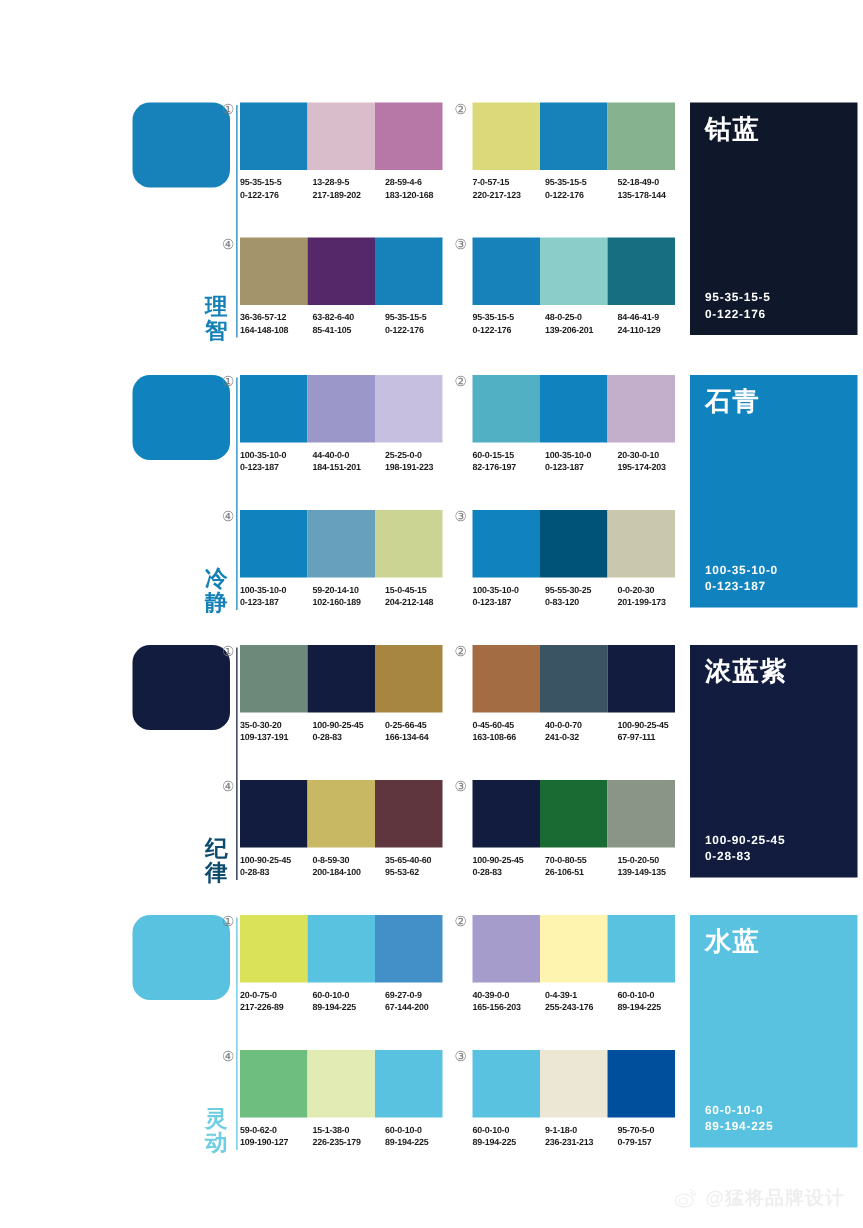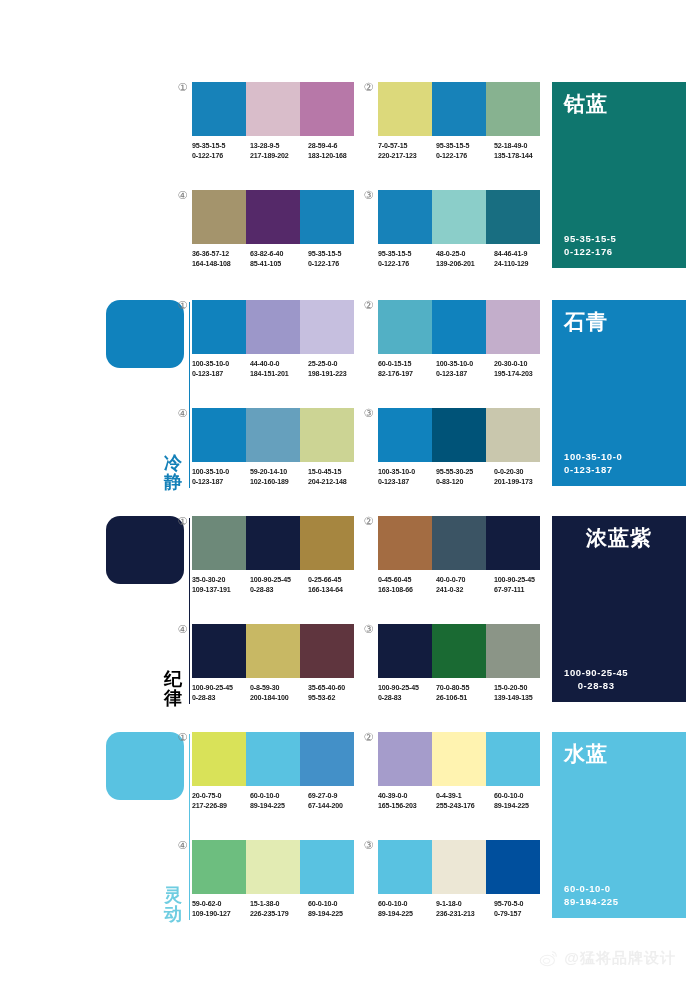--- a/index.html
+++ b/index.html
@@ -92,20 +92,25 @@
     font-size: 15px; font-weight: 700; color: #c9c9c9;
     letter-spacing: 1px;
   }
 </style>
 </head>
 <body>
 
 <div class="page">
   <div id="sections-root">
       <div class="section" style="top: 78px; height: 200px;">
+        <div class="tab-col">
+          <div class="tab-swatch" style="background: rgb(23, 130, 185);"></div>
+          <div class="vrule" style="background: rgb(23, 130, 185);"></div>
+          <div class="vlabel" style="color: rgb(20, 128, 184);">理智</div>
+        </div>
         <div class="groups">
           <div class="group g1">
             <div class="gnum" style="border: none; font-size: 11px; color: rgb(123, 123, 123);">①</div>
             <div class="bars">
               <div class="bar" style="background: rgb(23, 130, 185);"></div>
               <div class="bar" style="background: rgb(217, 189, 202);"></div>
               <div class="bar" style="background: rgb(183, 120, 168);"></div>
             </div>
             <div class="codes">
               <div class="code">
@@ -182,21 +187,21 @@
                 <div class="cmyk">48-0-25-0</div>
                 <div class="rgb">139-206-201</div>
               </div>
               <div class="code">
                 <div class="cmyk">84-46-41-9</div>
                 <div class="rgb">24-110-129</div>
               </div>
             </div>
           </div>
         </div>
-        <div class="namepanel" style="background: #0f766e;">
+        <div class="namepanel" style="background: #0f172a;">
           <div class="pname" style="color: rgb(255, 255, 255);">钴蓝</div>
           <div class="pcodes" style="color: rgb(255, 255, 255);">
             <div>95-35-15-5</div>
             <div>0-122-176</div>
           </div>
         </div>
       </div>
       <div class="section" style="top: 296px; height: 200px;">
         <div class="tab-col">
           <div class="tab-swatch" style="background: rgb(16, 130, 189);"></div>
@@ -298,21 +303,21 @@
           <div class="pcodes" style="color: rgb(255, 255, 255);">
             <div>100-35-10-0</div>
             <div>0-123-187</div>
           </div>
         </div>
       </div>
       <div class="section" style="top: 512px; height: 200px;">
         <div class="tab-col">
           <div class="tab-swatch" style="background: rgb(18, 28, 62);"></div>
           <div class="vrule" style="background: rgb(18, 28, 62);"></div>
-          <div class="vlabel" style="color: #000000;">纪律</div>
+          <div class="vlabel" style="color: #0c4a6e;">纪律</div>
         </div>
         <div class="groups">
           <div class="group g1">
             <div class="gnum" style="border: none; font-size: 11px; color: rgb(123, 123, 123);">①</div>
             <div class="bars">
               <div class="bar" style="background: rgb(109, 137, 121);"></div>
               <div class="bar" style="background: rgb(18, 28, 62);"></div>
               <div class="bar" style="background: rgb(166, 134, 64);"></div>
             </div>
             <div class="codes">
@@ -390,21 +395,21 @@
                 <div class="cmyk">70-0-80-55</div>
                 <div class="rgb">26-106-51</div>
               </div>
               <div class="code">
                 <div class="cmyk">15-0-20-50</div>
                 <div class="rgb">139-149-135</div>
               </div>
             </div>
           </div>
         </div>
-        <div class="namepanel" style="background: rgb(18, 28, 62); text-align: center;">
+        <div class="namepanel" style="background: rgb(18, 28, 62);">
           <div class="pname" style="color: rgb(255, 255, 255);">浓蓝紫</div>
           <div class="pcodes" style="color: rgb(255, 255, 255);">
             <div>100-90-25-45</div>
             <div>0-28-83</div>
           </div>
         </div>
       </div>
       <div class="section" style="top: 728px; height: 200px;">
         <div class="tab-col">
           <div class="tab-swatch" style="background: rgb(89, 194, 225);"></div>

